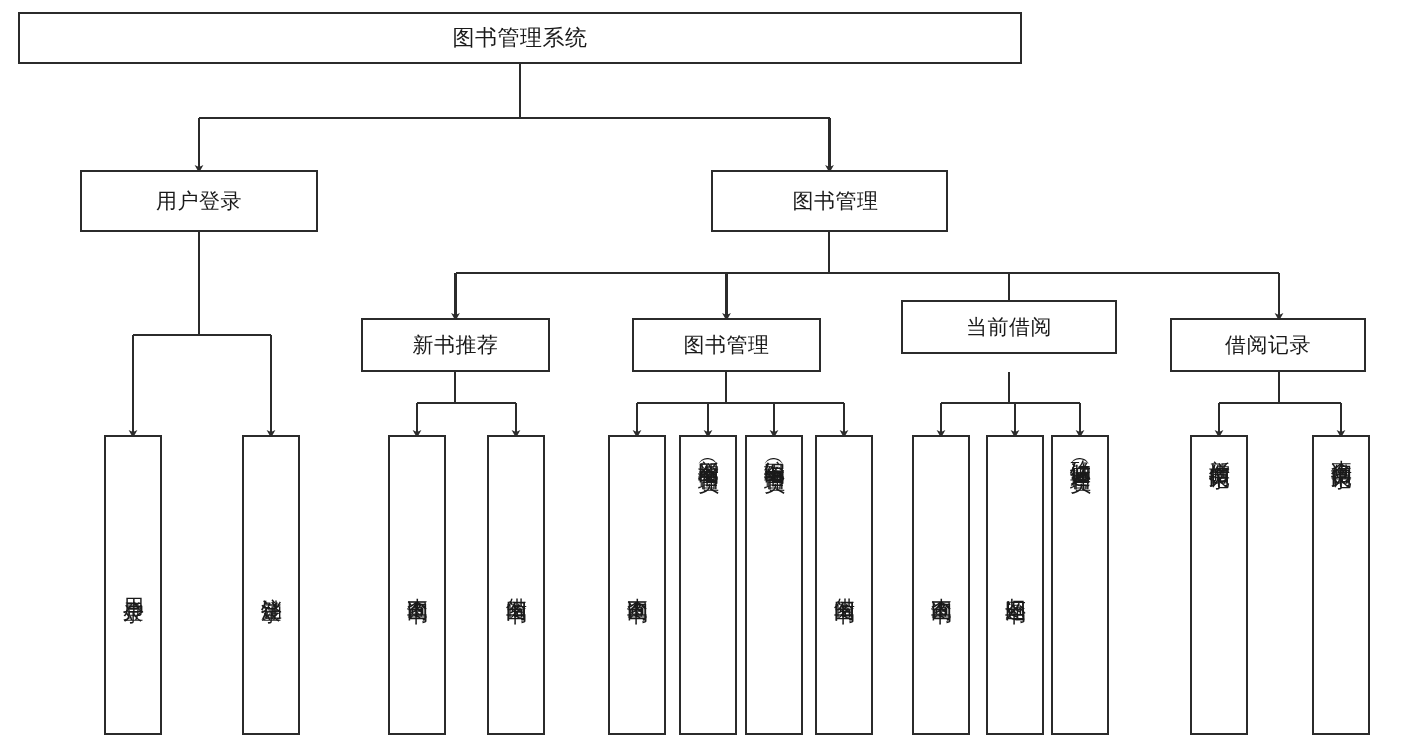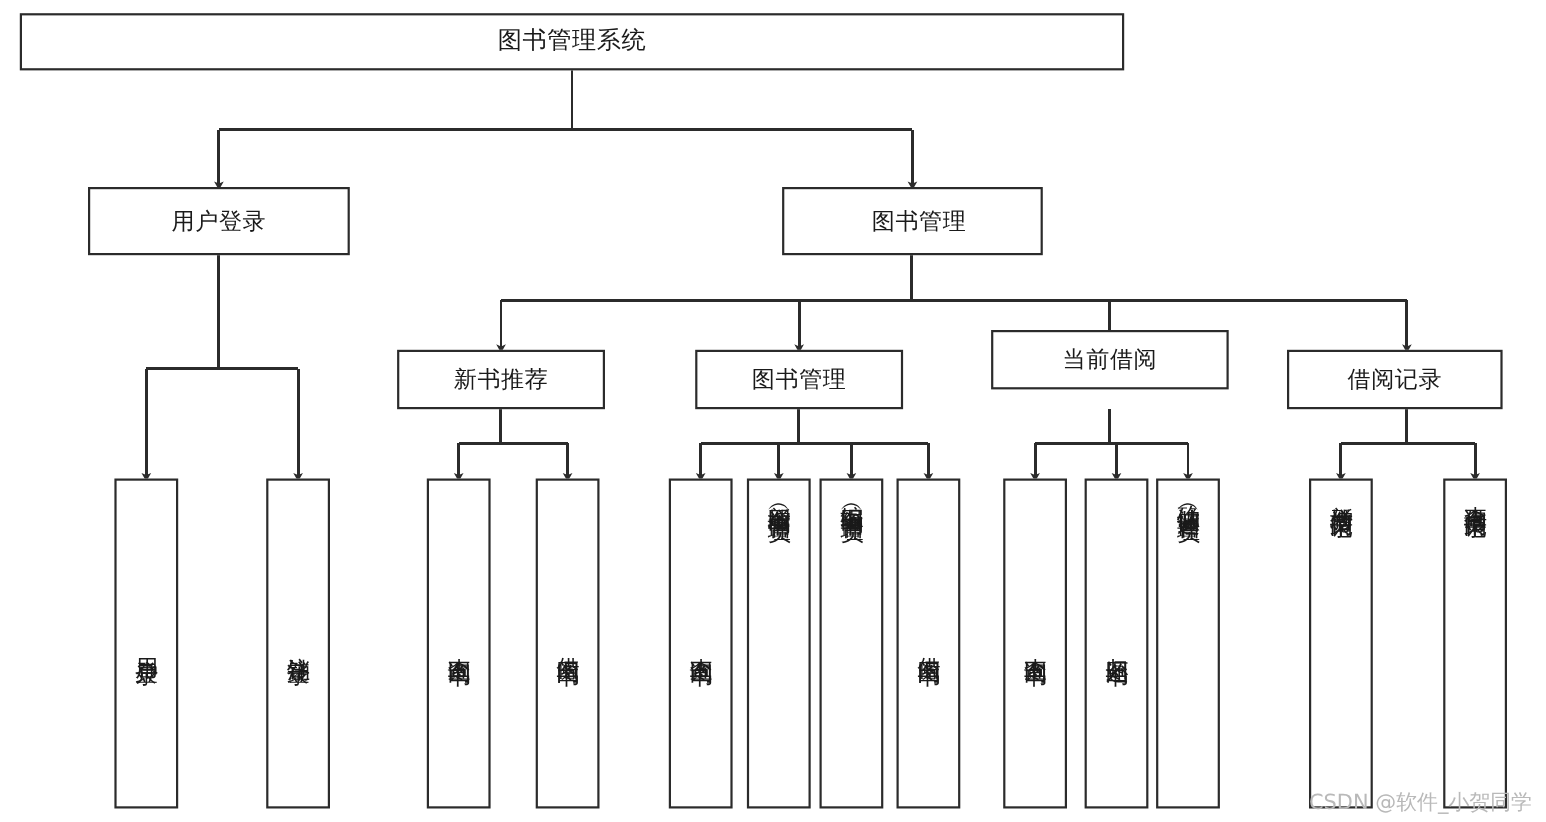--- a/index.html
+++ b/index.html
@@ -180,14 +180,13 @@
         <span class="label">确认归还（管理员）</span>
       </div>
       <div class="node vert" style="left: 1190px; top: 435px; width: 58px; height: 300px;">
         <span class="label">新增借阅记录</span>
       </div>
       <div class="node vert" style="left: 1312px; top: 435px; width: 58px; height: 300px;">
         <span class="label">查询借阅记录</span>
       </div>
     </div>
 
-  <div class="watermark" style="left: 1190px; top: 716px;">CSDN @软件_小贺同学</div>
 </div>
 
 </body></html>

